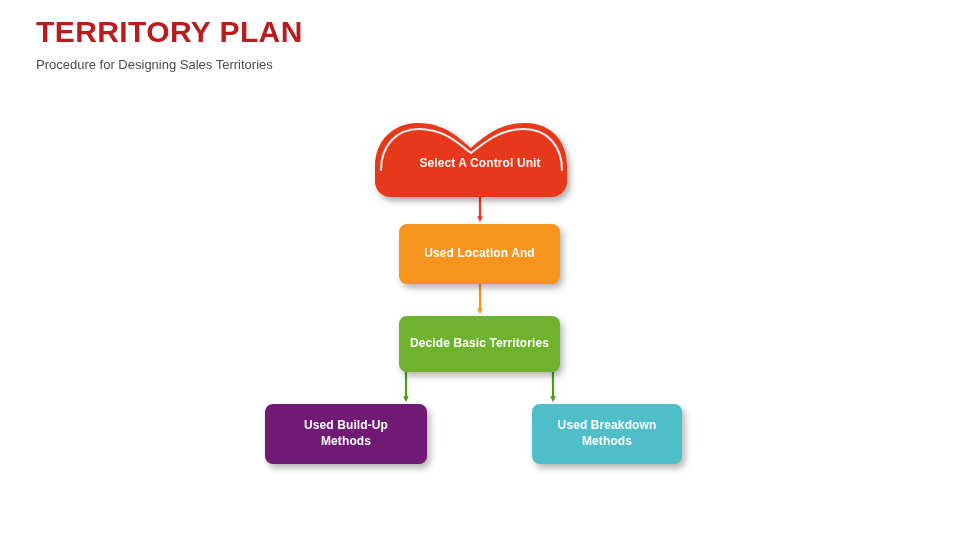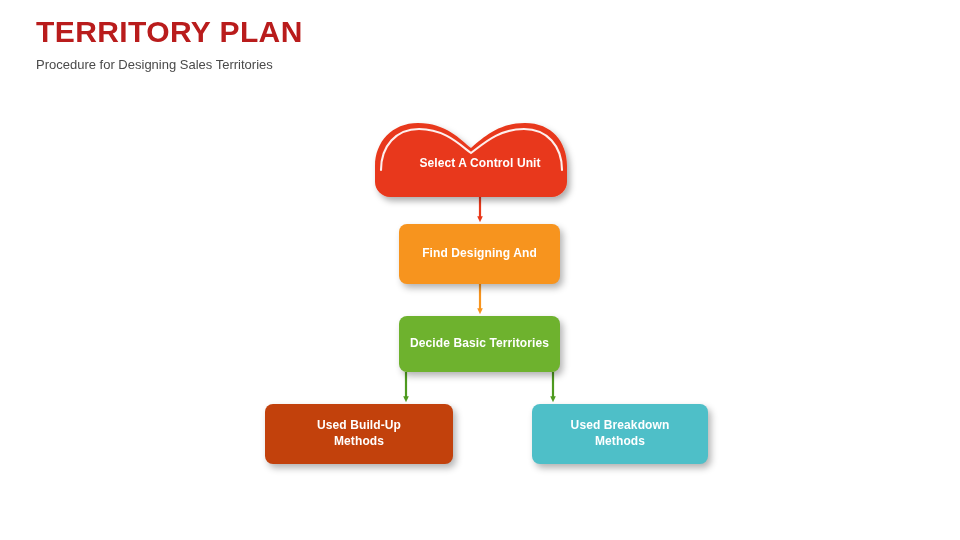--- a/index.html
+++ b/index.html
@@ -124,28 +124,28 @@
   #node-decide-territories {
     left: 399px;
     top: 316px;
     width: 161px;
     height: 56px;
     background: #6eb22e;
   }
   #node-build-up {
     left: 265px;
     top: 404px;
-    width: 188px;
+    width: 162px;
     height: 60px;
-    background: #c2410c;
+    background: #701a75;
   }
   #node-breakdown {
     left: 532px;
     top: 404px;
-    width: 176px;
+    width: 150px;
     height: 60px;
     background: #4ebfc8;
   }
 </style>
 </head>
 <body>
 
 <div id="slide">
 
   <div id="header">
@@ -197,21 +197,21 @@
         <path fill="none" stroke="#ffffff" stroke-width="2.1" stroke-linecap="round" opacity="0.92" d="M15,56 C15,32 30,15 53,15
                  C79,15 94,31 105,39
                  C116,31 132,15 158,15
                  C181,15 196,32 196,56"></path>
       </svg>
       <span class="node-label">Select A Control Unit</span>
     </div>
 
     <div class="node box" id="node-find-location">
       <span class="node-label">
-        <span>Find Designing And</span><br>
+        <span>Used Location And</span><br>
       </span>
     </div>
 
     <div class="node box" id="node-decide-territories">
       <span class="node-label">Decide Basic Territories</span>
     </div>
 
     <div class="node box" id="node-build-up">
       <span class="node-label">
         <span>Used Build-Up</span><br>

